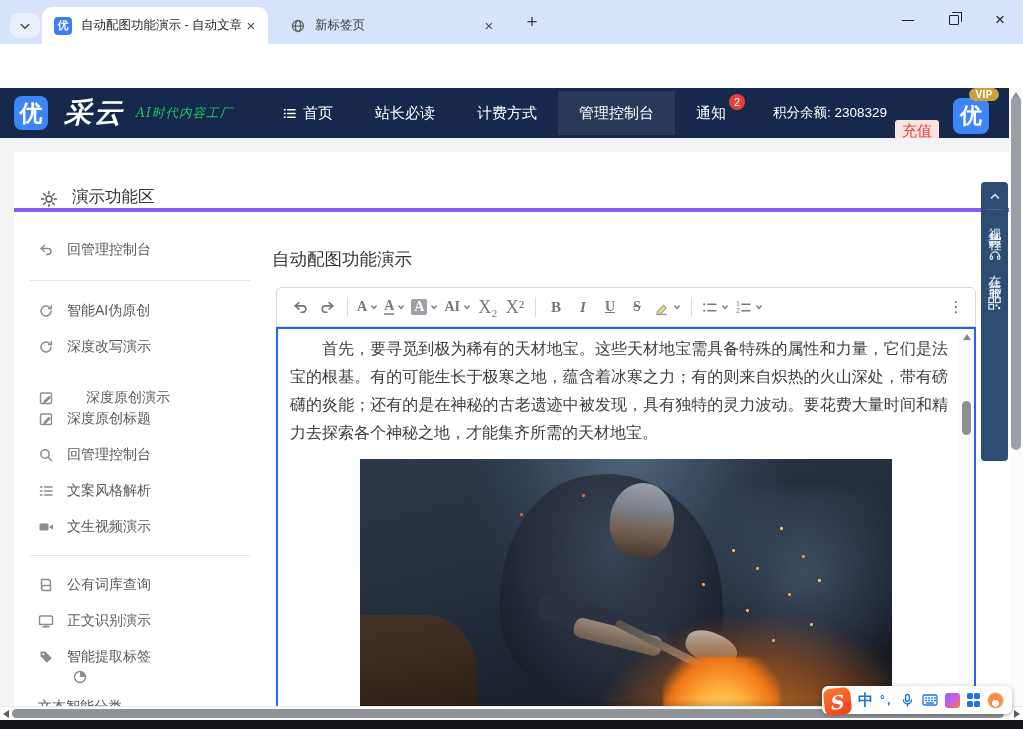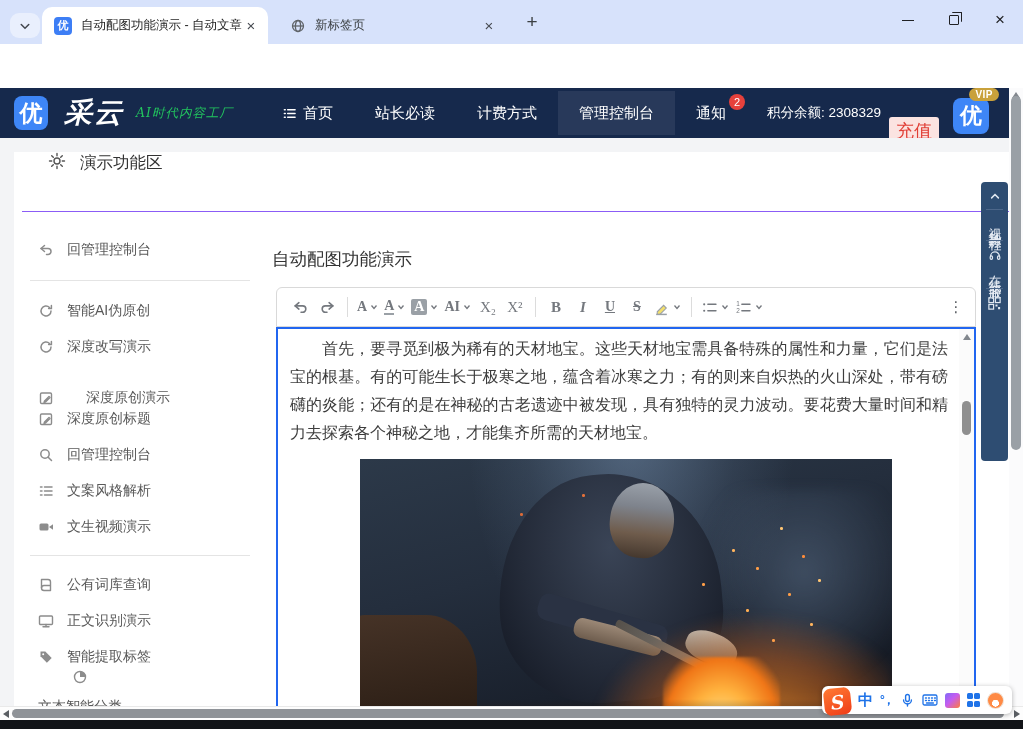--- a/index.html
+++ b/index.html
@@ -39,49 +39,49 @@
   .logo{display:flex;align-items:center;margin-left:14px;}
   .logobadge{width:34px;height:34px;border-radius:8px;background:#3e86f7;color:#fff;font-size:23px;font-weight:bold;display:flex;align-items:center;justify-content:center;font-family:"DejaVu Serif","Liberation Serif",serif;}
   .logotext{font-family:"DejaVu Serif","Liberation Serif",serif;font-weight:bold;font-style:italic;font-size:28px;color:#fff;margin-left:16px;letter-spacing:2px;}
   .tagline{font-family:"DejaVu Serif","Liberation Serif",serif;font-style:italic;font-size:12.5px;color:#22c55e;margin-left:12px;letter-spacing:1px;}
   .mainmenu{display:flex;align-items:stretch;height:44px;margin-left:28px;}
   .mitem{display:flex;align-items:center;gap:6px;padding:0 21px;font-size:15px;color:#fff;position:relative;}
   .mitem.active{background:rgba(255,255,255,.08);}
   .badge{position:absolute;top:3px;right:2px;min-width:16px;height:16px;border-radius:8px;background:#e6413c;color:#fff;font-size:11px;line-height:16px;text-align:center;padding:0 3px;}
   .navright{margin-left:auto;display:flex;align-items:center;padding-right:14px;gap:8px;}
   .points{font-size:13.5px;color:#fff;white-space:nowrap;}
-  .recharge{background:#fbe3e1;color:#e03e36;font-size:18px;border-radius:3px;padding:2px 7px;margin-top:36px;}
+  .recharge{background:#fbe3e1;color:#e03e36;font-size:15px;border-radius:3px;padding:2px 7px;margin-top:36px;}
   .avatarwrap{position:relative;width:42px;height:42px;margin-left:6px;}
   .siteavatar{position:absolute;left:0;bottom:0;width:36px;height:36px;border-radius:8px;background:#3e86f7;color:#fff;font-size:22px;font-weight:bold;display:flex;align-items:center;justify-content:center;font-family:"DejaVu Serif","Liberation Serif",serif;}
   .vip{position:absolute;top:-4px;right:-4px;background:#c9a13b;color:#fff;font-size:10px;font-weight:bold;border-radius:8px;padding:1px 6px;letter-spacing:.5px;}
 
   
   .page{position:absolute;left:0;top:138px;width:1009px;height:582px;background:#f3f4f6;}
   .card{position:absolute;left:14px;top:14px;width:995px;height:568px;background:#fff;}
-  .cardheader{position:absolute;left:8px;top:0;width:100%;height:60px;border-bottom:1px solid #8b5cf6;display:flex;align-items:flex-start;color:#262626;}
+  .cardheader{position:absolute;left:0;top:0;width:100%;height:60px;border-bottom:4px solid #8b5cf6;display:flex;align-items:flex-end;color:#262626;}
   .cardheader .gear{margin-left:26px;color:#555;}
   .sectiontitle{font-size:16.5px;margin-left:14px;color:#333;}
 
   
   .sidebar{position:absolute;left:0;top:60px;width:242px;height:508px;}
   .sitem{position:absolute;left:24px;display:flex;align-items:center;gap:13px;height:24px;color:#595959;font-size:14px;white-space:nowrap;}
   .sitem .sic{color:#8c8c8c;flex:0 0 16px;}
   .sdivider{position:absolute;left:16px;width:220px;border-top:1px solid #e4e4e4;}
 
   
   .main{position:absolute;left:244px;top:88px;width:751px;height:480px;}
   .edtitle{position:absolute;left:14px;top:7px;font-size:17.5px;color:#333;}
   .edtoolbar{position:absolute;left:18px;top:47px;width:700px;height:40px;background:#fff;border:1px solid #d9d9d9;border-radius:6px 6px 0 0;display:flex;align-items:center;padding:0 10px;color:#74787e;gap:1px;}
   .tbtn{display:flex;align-items:center;justify-content:center;height:28px;min-width:26px;border-radius:4px;padding:0 2px;gap:2px;}
   .tsep{width:1px;height:20px;background:#dcdcdc;margin:0 6px;flex:0 0 1px;}
   .tb-letter{font-size:15px;font-weight:bold;font-family:"Liberation Serif","DejaVu Serif",serif;}
   .tb-i{font-style:italic;font-weight:bold;font-family:"Liberation Serif","DejaVu Serif",serif;font-size:15px;}
   .tb-u{text-decoration:underline;font-weight:bold;font-family:"Liberation Serif","DejaVu Serif",serif;font-size:14px;}
   .tb-s{text-decoration:line-through;font-weight:bold;font-family:"Liberation Serif","DejaVu Serif",serif;font-size:14px;}
-  .tb-sub{font-size:15px;font-family:"Liberation Serif","DejaVu Serif",serif;}
+  .tb-sub{font-size:18px;font-family:"Liberation Serif","DejaVu Serif",serif;}
   .tb-A{font-size:14px;font-weight:bold;font-family:"Liberation Serif","DejaVu Serif",serif;}
   .tb-Au{border-bottom:2px solid #9aa0a6;line-height:14px;}
   .tb-Abox{background:#9aa0a6;color:#fff;border-radius:2px;padding:0 3px;line-height:16px;}
   .tb-kebab{margin-left:auto;font-size:15px;color:#5f6368;line-height:8px;width:18px;text-align:center;}
   .editor{position:absolute;left:18px;top:87px;width:700px;height:402px;background:#fff;border:2px solid #2166f0;overflow:hidden;}
   .edpara{margin:6px 26px 0 12px;font-size:16px;line-height:28px;color:#3d3d3d;text-align:justify;text-indent:2em;}
   .edscroll{position:absolute;right:0;top:0;width:15px;height:100%;background:#fbfbfb;}
   .edscroll .thumb{position:absolute;left:3px;top:72px;width:9px;height:34px;background:#8f8f8f;border-radius:4.5px;}
   .tri-up{width:0;height:0;border-left:4.5px solid transparent;border-right:4.5px solid transparent;border-bottom:6px solid #82878d;margin:5px auto 0;}
   .tri-left{width:0;height:0;border-top:4.5px solid transparent;border-bottom:4.5px solid transparent;border-right:6px solid #5a5e63;}

